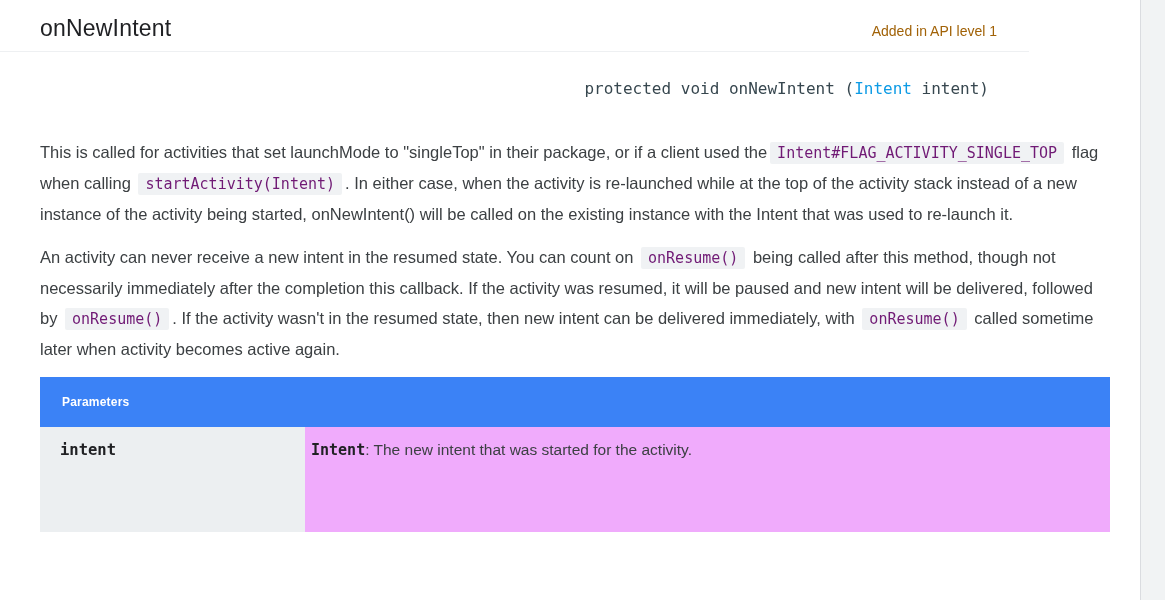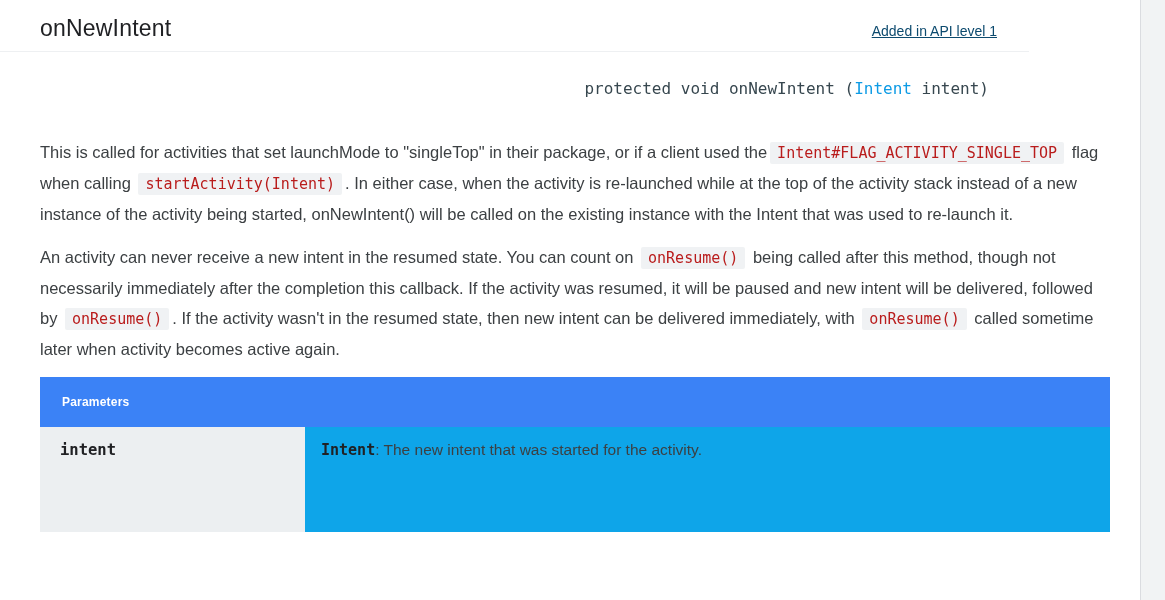--- a/index.html
+++ b/index.html
@@ -5,41 +5,41 @@
   html,body { margin:0; padding:0; background:#ffffff; }
   body { font-family:"Liberation Sans", sans-serif; color:#3c4043; }
   .page { position:relative; width:1165px; height:600px; overflow:hidden; background:#ffffff; }
   .gutter { position:absolute; top:0; right:0; width:24px; height:600px;
             background:#f1f3f4; border-left:1px solid #dadce0; }
   .main { width:1029px; }
 
   .header-row { display:flex; justify-content:space-between; align-items:flex-end;
                 padding:15px 32px 9px 40px; }
   .title { margin:0; font-size:23px; font-weight:400; color:#202124; letter-spacing:0.2px; }
-  .api-level { font-size:14px; color:#0c4a6e; padding-bottom:3px;text-decoration:underline; }
+  .api-level { font-size:14px; color:#a16207; padding-bottom:3px; }
   .divider { height:1px; background:#eef0f2; margin:0; }
 
   .signature { margin:27px 40px 0 40px; font-family:"DejaVu Sans Mono", monospace;
                font-size:16px; color:#37474f; white-space:pre;text-align:right; }
   .signature .type-link { color:#0d9be5; text-decoration:none; cursor:pointer; }
 
   .paragraphs { margin:39px 40px 0 40px; width:1070px; }
   .para { margin:0 0 13px 0; font-size:16.5px; line-height:30px; color:#3c4043; }
   .inline-code { font-family:"DejaVu Sans Mono", monospace; font-size:15px;
-                 color:#b91c1c; background:#f0f2f4; padding:2px 7px; border-radius:2px;
+                 color:#701a75; background:#f0f2f4; padding:2px 7px; border-radius:2px;
                  margin:0 3px; white-space:nowrap; cursor:pointer; }
 
   .params-table { margin:13px 40px 0 40px; width:1070px; border-collapse:collapse; }
   .params-table th { background:#3b82f6; color:#ffffff; text-align:left;
                      font-size:12px; font-weight:700; padding:18px 22px; letter-spacing:0.2px; }
   .params-table td { vertical-align:top; font-size:15.5px; padding-top:14px; height:90px; }
   .param-name { background:#eceff1; width:221px; padding-left:20px; padding-right:24px;
                 font-family:"DejaVu Sans Mono", monospace; font-weight:700;
                 font-size:15px; color:#202124; }
-  .param-desc { background:#0ea5e9; padding-left:16px; padding-right:24px; color:#3c4043; }
+  .param-desc { background:#f0abfc; padding-left:6px; padding-right:24px; color:#3c4043; }
   .param-type { font-family:"DejaVu Sans Mono", monospace; font-weight:700;
                 font-size:15px; color:#202124; }
 </style>
 </head>
 <body>
 
 <div class="page">
   <div class="main">
 
     <div class="header-row">

